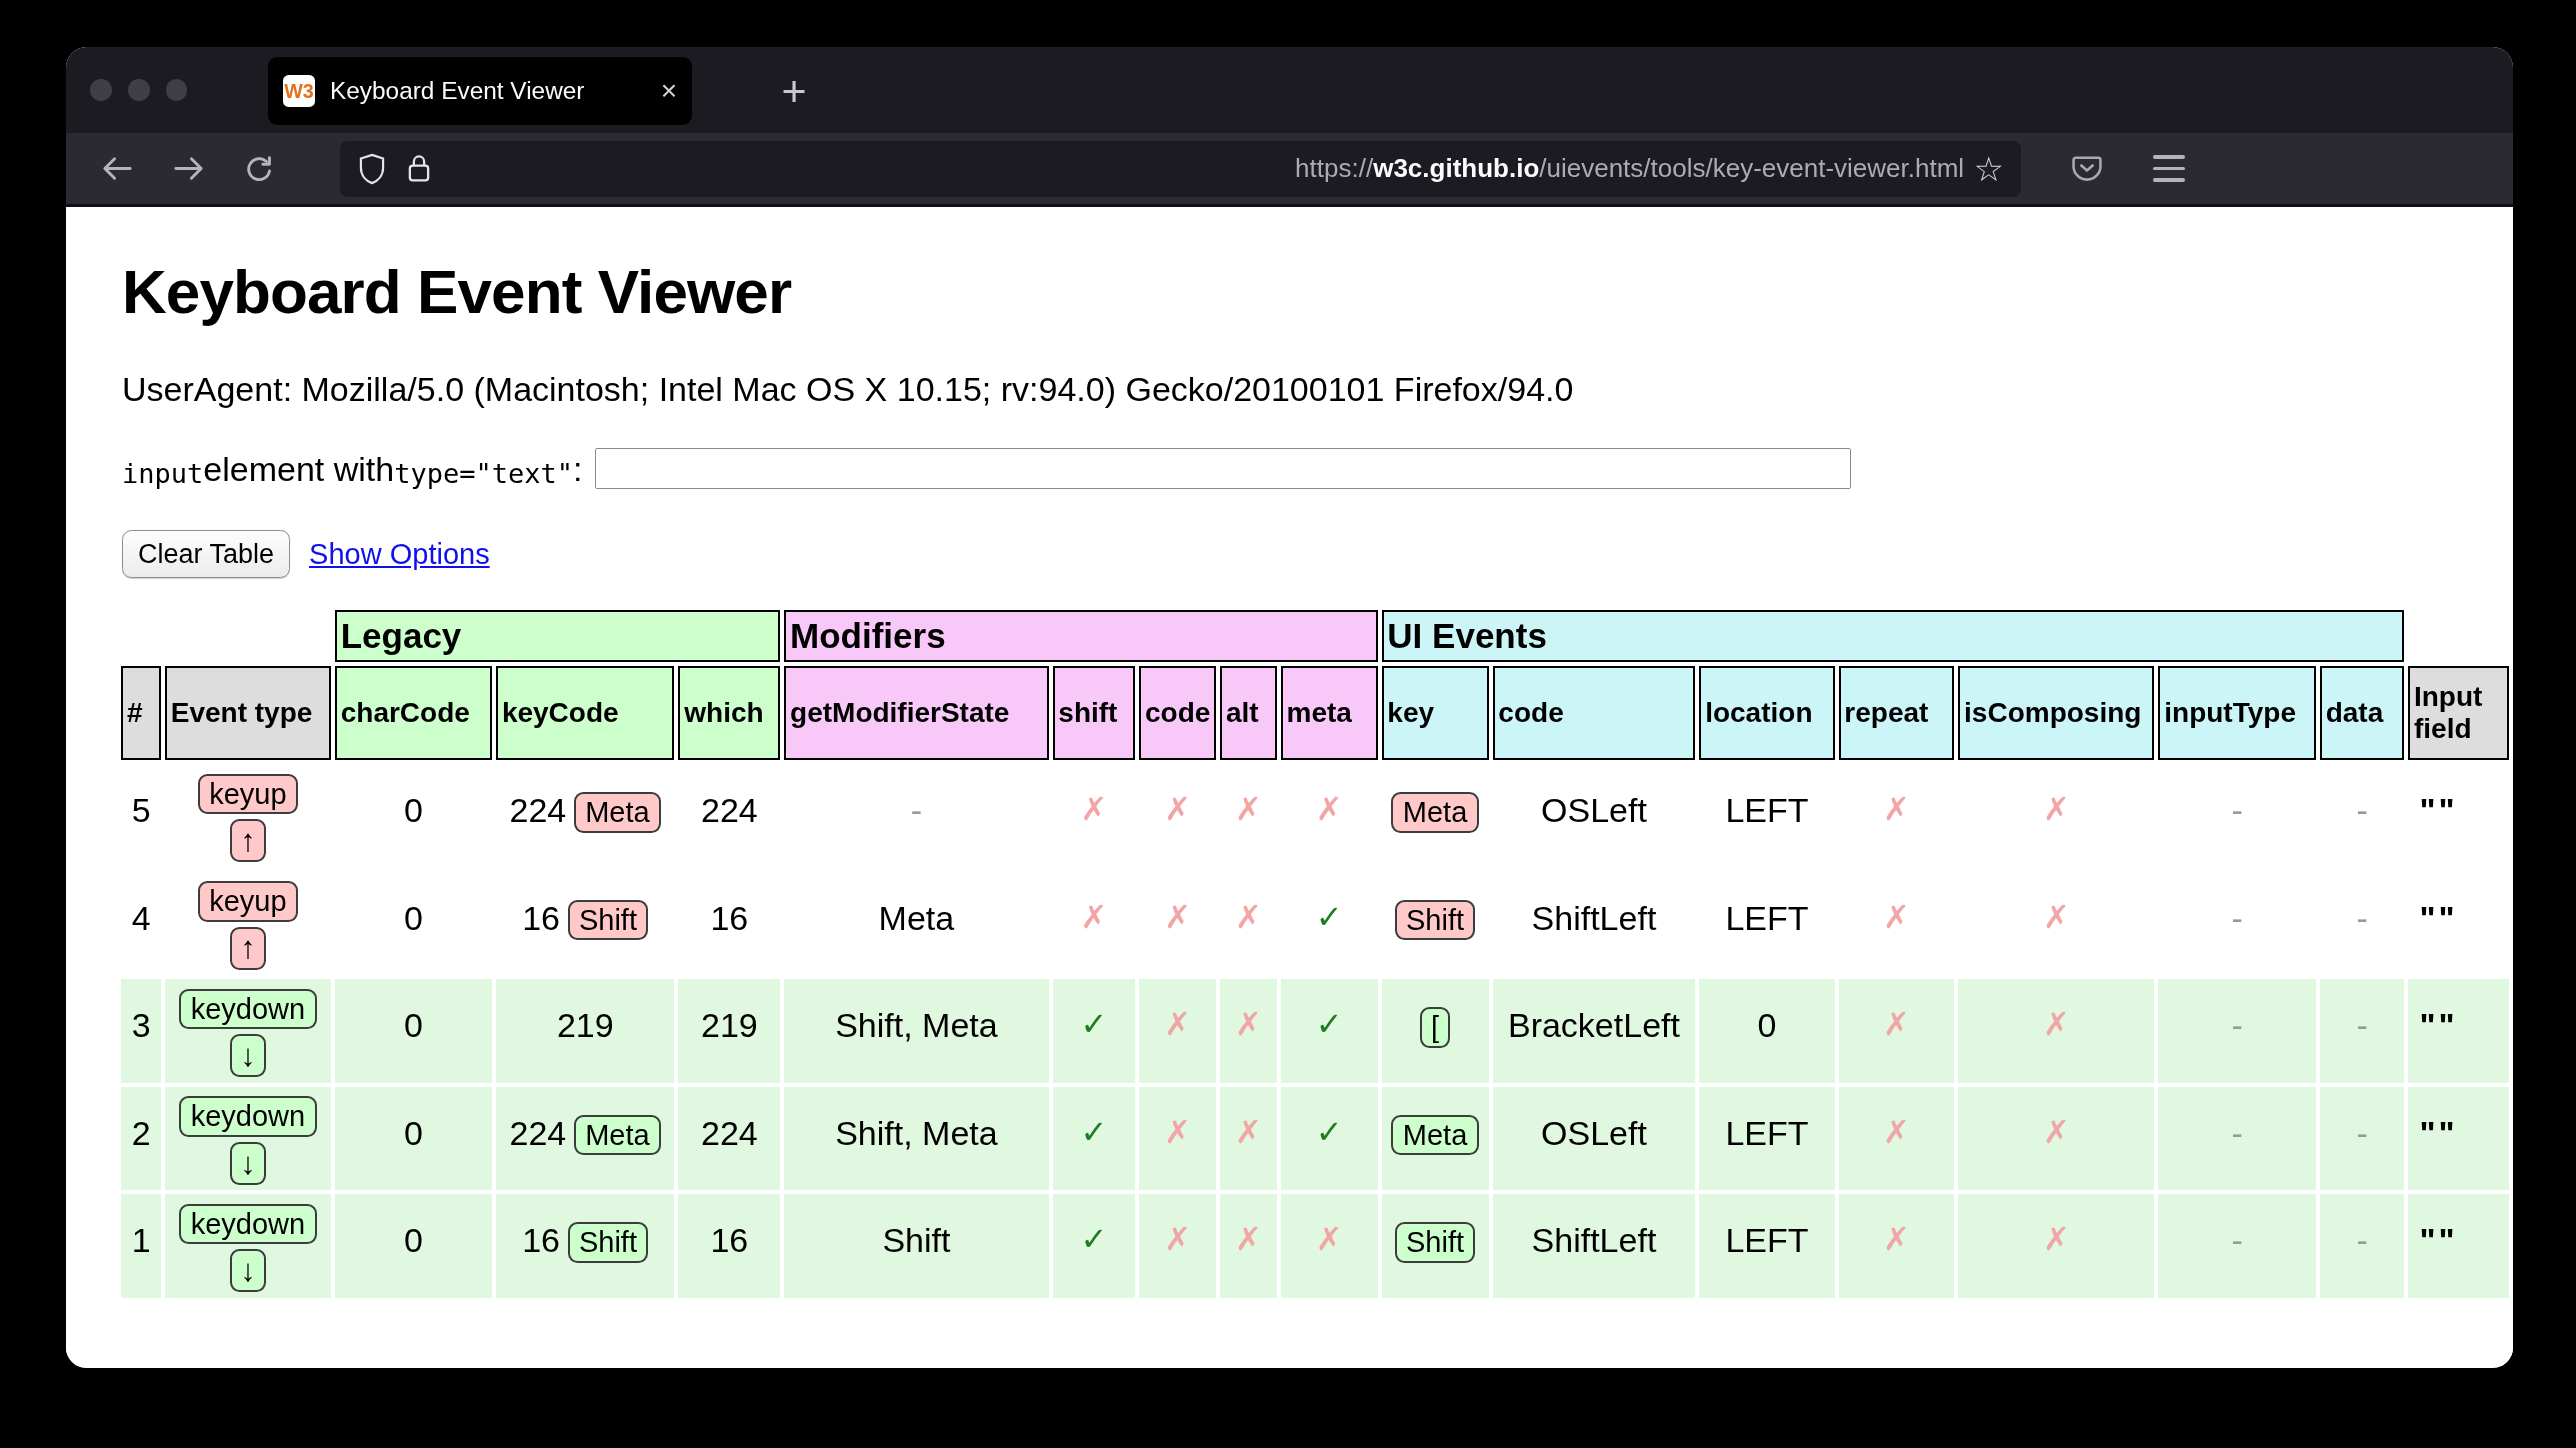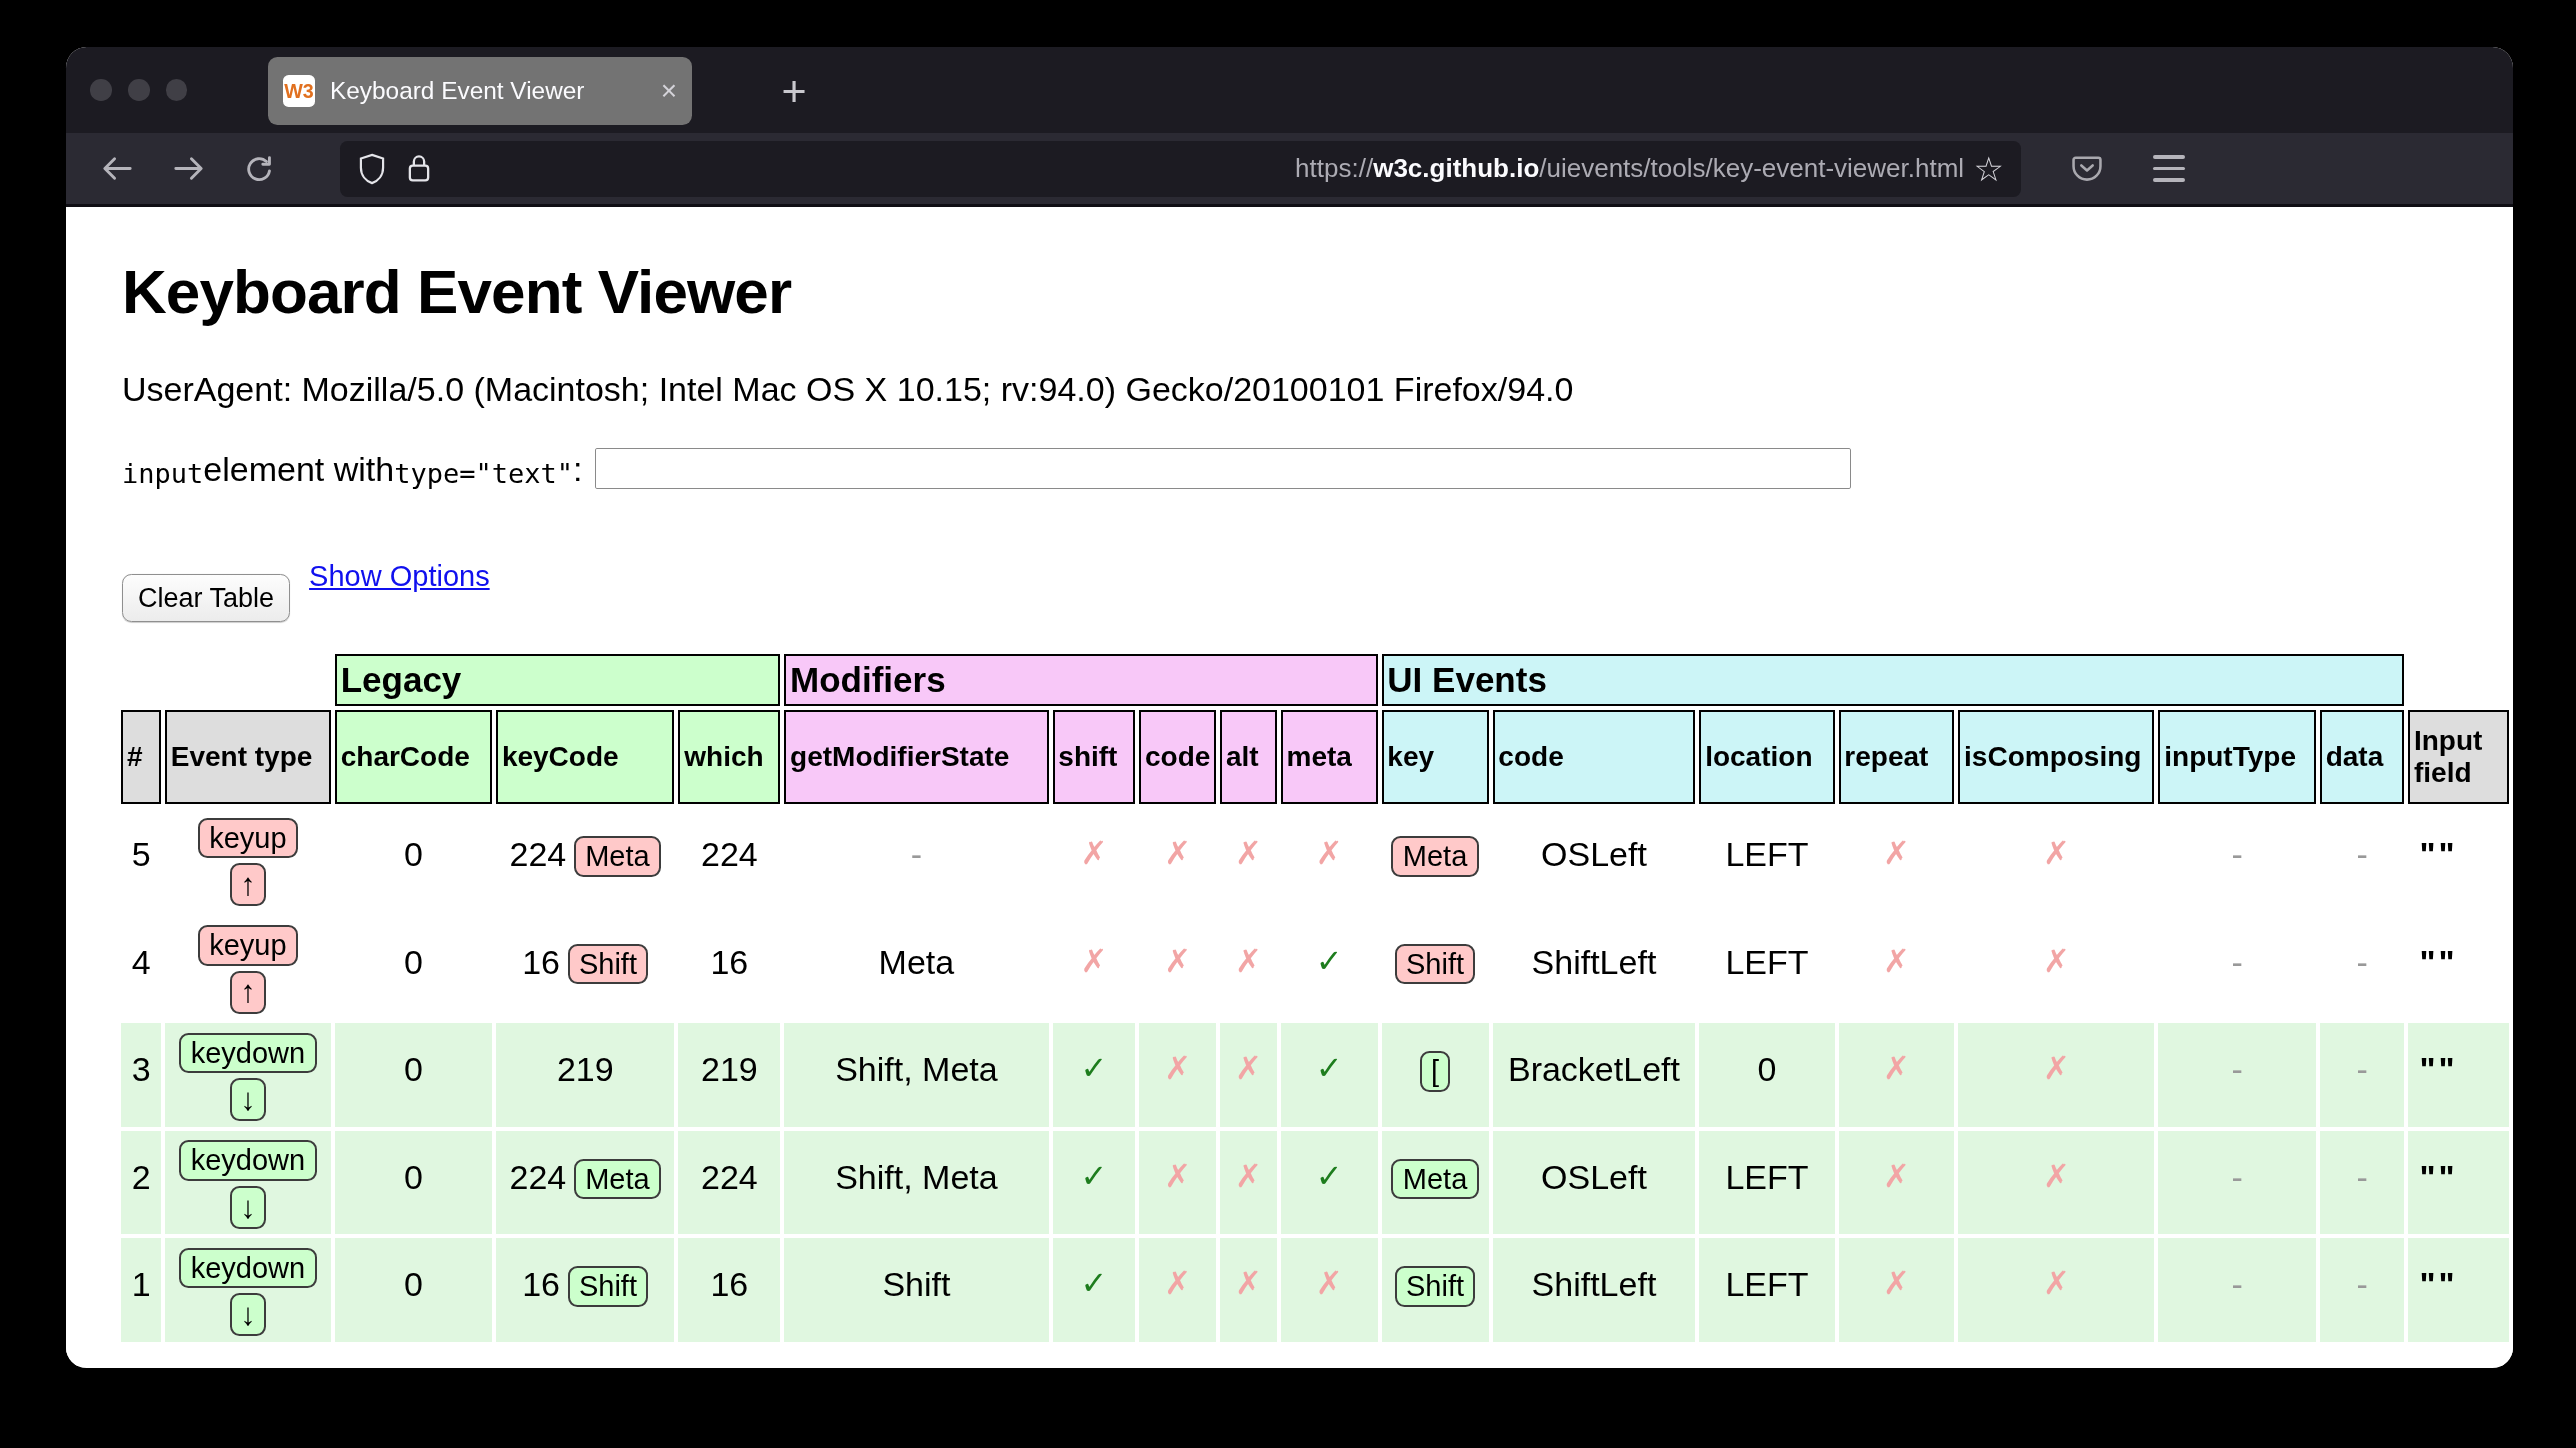--- a/index.html
+++ b/index.html
@@ -4,21 +4,21 @@
 <style>
   html,body{margin:0;padding:0;background:#000;}
   .stage{position:relative;width:2576px;height:1448px;background:#000;overflow:hidden;
          font-family:"Liberation Sans",sans-serif;}
   .window{position:absolute;left:66px;top:47px;width:2447px;height:1321px;border-radius:20.6px;
           overflow:hidden;background:#fff;box-shadow:0 28px 84px rgba(0,0,0,.8);}
   
   .tabbar{height:86px;background:#1c1b22;display:flex;align-items:center;position:relative;}
   .traffic{display:flex;gap:16px;margin-left:24.4px;}
   .traffic span{width:21.6px;height:21.6px;border-radius:50%;background:#403f46;display:block;}
-  .tab{position:absolute;left:202px;top:10.3px;width:424px;height:68px;background:#737373;
+  .tab{position:absolute;left:202px;top:10.3px;width:424px;height:68px;background:#000000;
        border-radius:9.4px;display:flex;align-items:center;padding:0 15px;box-sizing:border-box;}
   .favicon{width:32px;height:32px;border-radius:5.6px;background:#fff;color:#e1701f;
            font-weight:bold;font-size:19.7px;display:flex;align-items:center;justify-content:center;}
   .tab-title{color:#fbfbfe;font-size:24.4px;margin-left:15px;white-space:nowrap;flex:1;}
   .tab-close{color:#d4d3d9;font-size:28px;margin-left:9.4px;}
   .newtab{position:absolute;left:696px;top:10.3px;width:64px;height:68px;color:#c9c8ce;font-size:43px;
           font-weight:300;display:flex;align-items:center;justify-content:center;}
   .navbar{height:71px;background:#2b2a33;border-bottom:3.8px solid #0f0e14;display:flex;align-items:center;}
   .navicon{color:#b5b4bb;margin-left:32px;display:flex;align-items:center;}
   .urlbar{margin-left:62px;width:1681px;height:56px;background:#1c1b22;border-radius:7.5px;
@@ -37,21 +37,21 @@
              background:#e8e6fb;border:2.8px solid #111;border-radius:11.3px;padding:8.4px 17px;
              font-family:"Liberation Sans",sans-serif;}
   .ua{margin:43px 0 0;font-size:34px;color:#000;}
   .input-row{margin-top:39px;display:flex;align-items:flex-end;font-size:34px;}
   .mono{font-family:"DejaVu Sans Mono",monospace;font-size:27px;}
   .test-input{margin-left:13px;width:1235px;height:39px;border:1.9px solid #8a8a8a;border-radius:1.9px;
               font-size:28px;padding:0 9.4px;}
   .controls-row{margin-top:41px;display:flex;align-items:center;gap:19px;}
   .clear-btn{font-size:27px;color:#000;background:linear-gradient(#fdfdfd,#ececec);
              border:1.9px solid #8f8f8f;border-radius:9.4px;padding:7.5px 15px;
-             font-family:"Liberation Sans",sans-serif;box-shadow:0 0.9px 0.9px rgba(0,0,0,.2);margin-top:44px;}
+             font-family:"Liberation Sans",sans-serif;box-shadow:0 0.9px 0.9px rgba(0,0,0,.2);}
   .link{font-size:29px;color:#1010ee;text-decoration:underline;}
   
   table{border-collapse:separate;border-spacing:4.7px;margin:28px 0 0 -4.7px;table-layout:fixed;}
   th{border:2.8px solid #000;font-weight:bold;color:#000;text-align:left;padding:5.6px 3.8px;line-height:1.15;}
   tr.grp th{font-size:35px;padding:3.8px;}
   tr.sub th{font-size:28px;height:79px;}
   td.blank{border:none;background:none;}
   .c-grey{background:var(--hdr-grey,#ddd);}
   .c-green{background:var(--legacy,#ccffcc);}
   .c-pink{background:var(--modifiers,#f8c8f8);}

